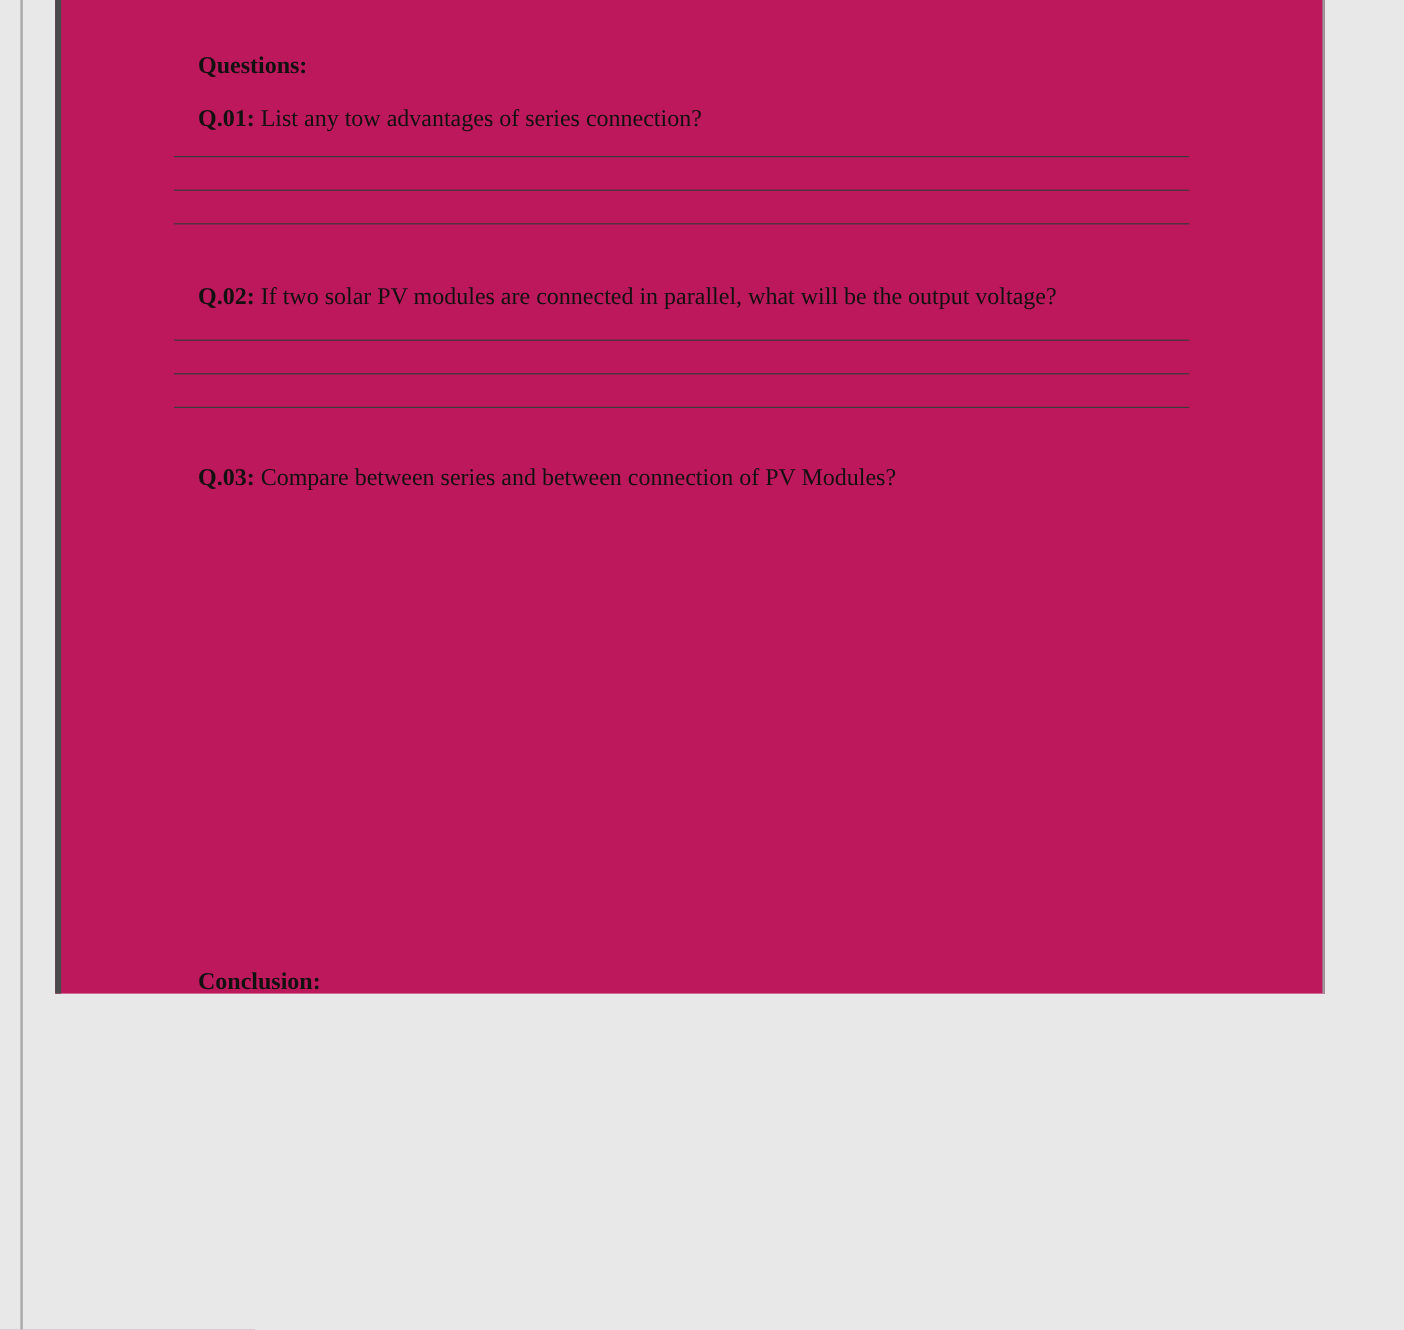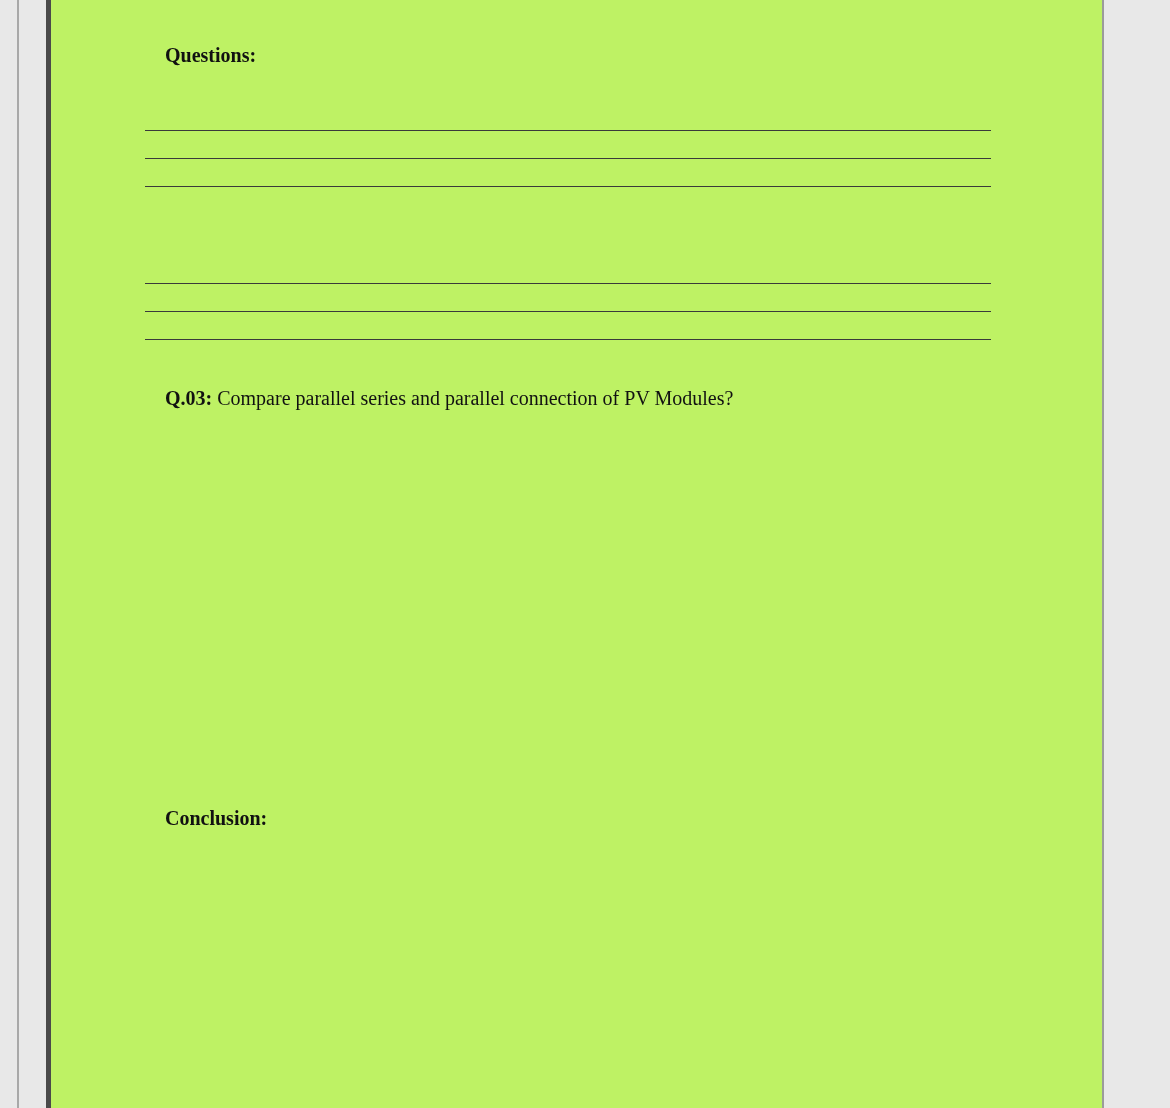--- a/index.html
+++ b/index.html
@@ -22,22 +22,22 @@
     top: 0;
     width: 2px;
     height: 1108px;
     background: #a8a8a8;
   }
   .page {
     position: absolute;
     left: 46px;
     top: 0;
     width: 1051px;
-    height: 1108px;
-    background: #bef264;
+    height: 828px;
+    background: #be185d;
     border-left: 5px solid #4a4a4a;
     border-right: 2px solid #9b9b9b;
   }
   .page * { color: #111111; }
   .heading {
     position: absolute;
     left: 114px;
     margin: 0;
     font-size: 20px;
     font-weight: bold;
@@ -74,30 +74,36 @@
 <body>
 
 <div class="viewport">
 
   <div class="edge-line"></div>
 
   <div class="page">
 
     <h3 class="heading" id="questions-heading">Questions:</h3>
 
+    <p class="question" id="q1">
+      <span class="qlabel">Q.01:</span><span> List any tow advantages of series connection?</span>
+    </p>
 
     <div class="answer-line" id="q1-line1"></div>
     <div class="answer-line" id="q1-line2"></div>
     <div class="answer-line" id="q1-line3"></div>
 
+    <p class="question" id="q2">
+      <span class="qlabel">Q.02:</span><span> If two solar PV modules are connected in parallel, what will be the output voltage?</span>
+    </p>
 
     <div class="answer-line" id="q2-line1"></div>
     <div class="answer-line" id="q2-line2"></div>
     <div class="answer-line" id="q2-line3"></div>
 
     <p class="question" id="q3">
-      <span class="qlabel">Q.03:</span><span> Compare parallel series and parallel connection of PV Modules?</span>
+      <span class="qlabel">Q.03:</span><span> Compare between series and between connection of PV Modules?</span>
     </p>
 
     <h3 class="heading" id="conclusion-heading">Conclusion:</h3>
 
   </div>
 </div>
 
 </body></html>

